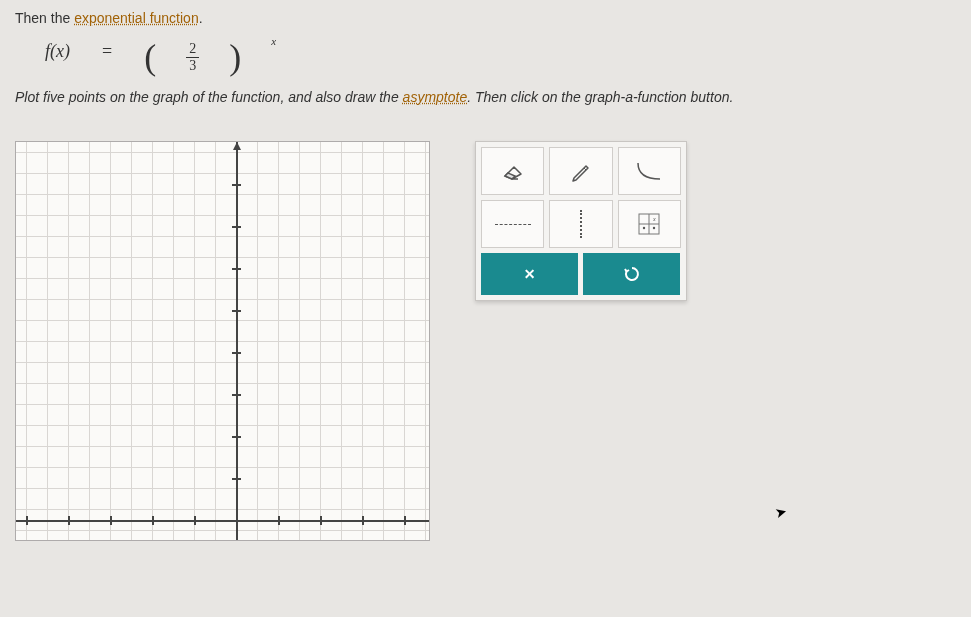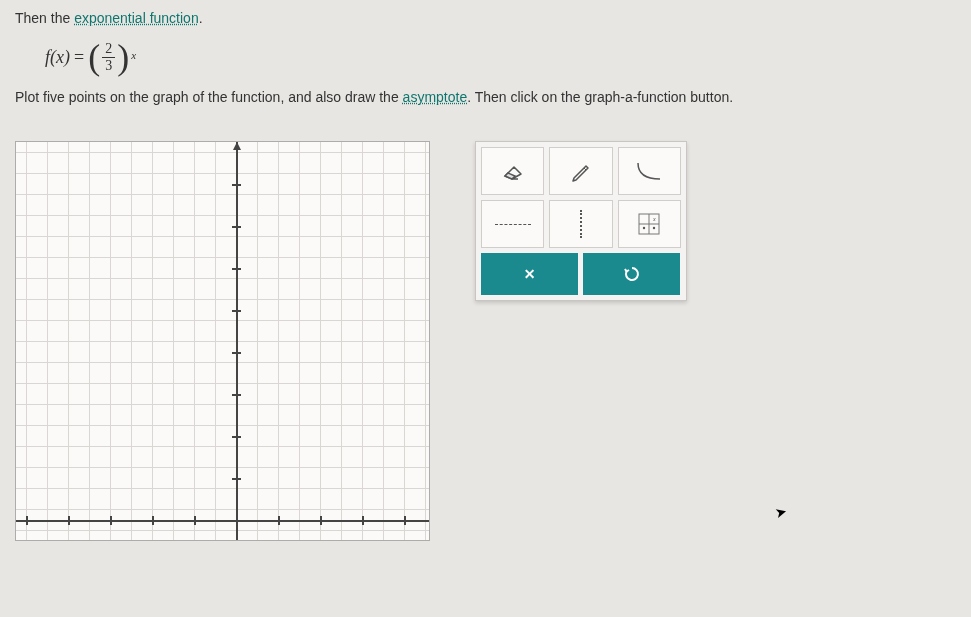--- a/index.html
+++ b/index.html
@@ -8,31 +8,31 @@
       background: #e8e6e3;
       width: 971px;
       height: 617px;
       position: relative;
       padding: 10px 15px;
       color: #333;
       font-size: 14px;
     }
     .question-text { margin-bottom: 15px; }
     .link-text {
-      color: #0f766e;
+      color: #a16207;
       text-decoration: underline;
       text-decoration-style: dotted;
     }
     .formula {
       font-family: 'Times New Roman', serif;
       font-style: italic;
       font-size: 18px;
       margin: 15px 0 15px 30px;
       display: flex;
-      align-items: center;
+      gap: 28px;
     }
     .formula .fx { margin-right: 4px; }
     .formula .eq { margin-right: 4px; font-style: normal; }
     .paren {
       font-size: 36px;
       font-style: normal;
       line-height: 0.9;
       display: inline-block;
       vertical-align: middle;
     }
@@ -46,21 +46,21 @@
       margin: 0 2px;
     }
     .fraction .top { border-bottom: 1px solid #333; padding: 0 3px; }
     .fraction .bot { padding: 0 3px; }
     .exponent {
       font-size: 11px;
       vertical-align: super;
       margin-left: 2px;
       margin-top: -6px;
     }
-    .instruction { margin-bottom: 36px; }
+    .instruction { margin-bottom: 36px; font-style: italic; }
     .work-area {
       display: flex;
       gap: 45px;
       align-items: flex-start;
       margin-top: 10px;
     }
     .graph-container {
       width: 415px;
       height: 400px;
       background: #fbfaf8;

